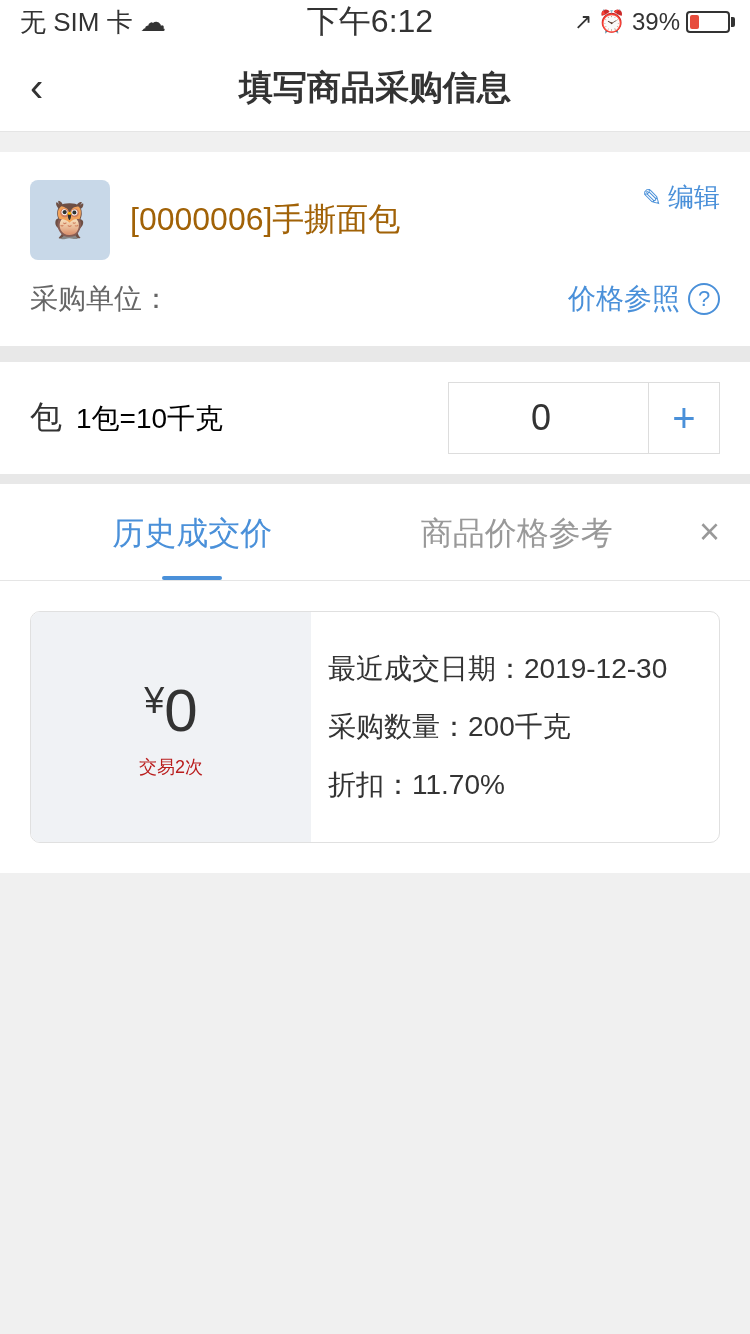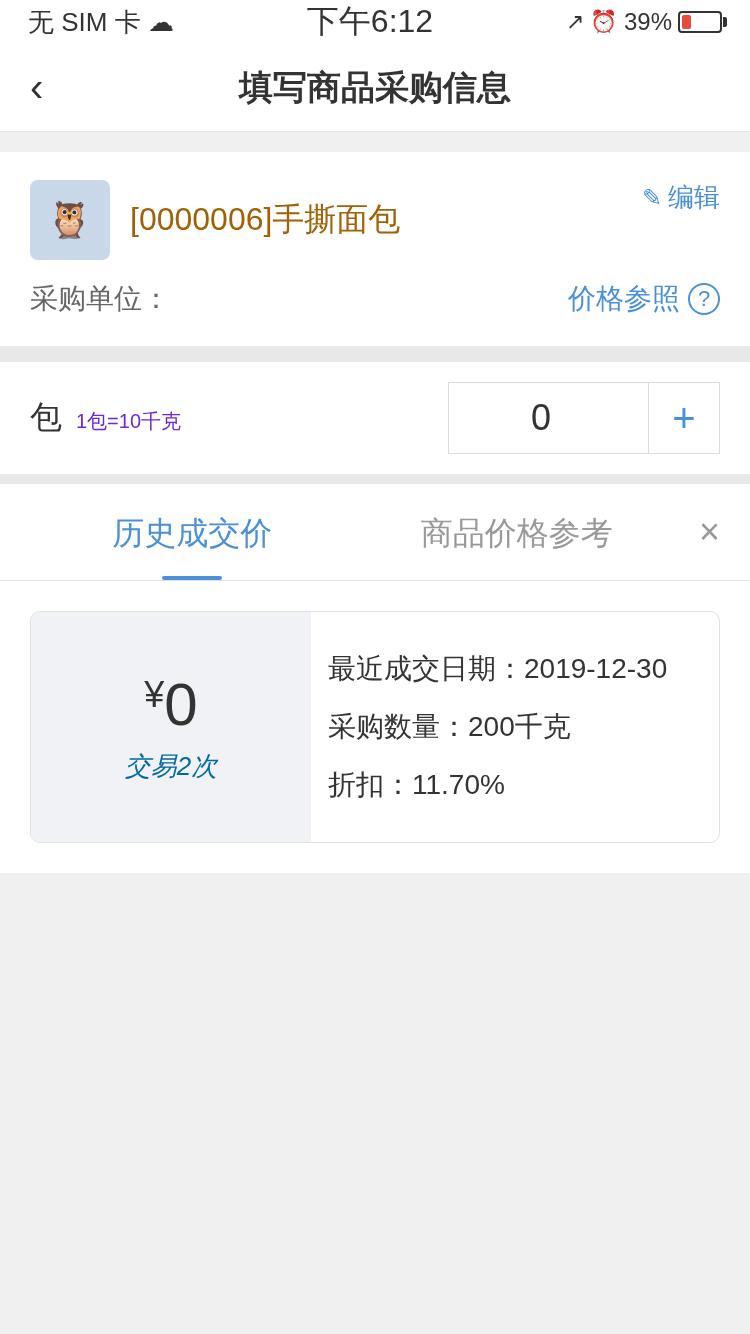--- a/index.html
+++ b/index.html
@@ -12,21 +12,21 @@
       color: #333;
     }
 
     
     .status-bar {
       height: 44px;
       background: #fff;
       display: flex;
       align-items: center;
       justify-content: space-between;
-      padding: 0 28px;
+      padding: 0 20px;
       font-size: 28px;
       font-weight: 500;
       gap: 28px;
     }
     .status-left { display: flex; align-items: center; gap: 8px; font-size: 26px; }
     .status-center { font-size: 32px; font-weight: 500; }
     .status-right { display: flex; align-items: center; gap: 6px; font-size: 24px; }
     .battery {
       width: 44px; height: 22px;
       border: 2px solid #333;
@@ -184,22 +184,22 @@
       display: flex;
       align-items: baseline;
       gap: 14px;
     }
     .qty-unit-box {
       font-size: 32px;
       color: #333;
       font-weight: 500;
     }
     .qty-conv {
-      font-size: 20px;
-      color: #6d28d9;
+      font-size: 28px;
+      color: #000000;
     }
     .qty-input-group {
       display: flex;
       align-items: center;
       gap: 0;
     }
     .qty-input {
       width: 200px;
       height: 72px;
       border: 1px solid #ddd;
@@ -289,24 +289,23 @@
       font-size: 60px;
       font-weight: 300;
       color: #333;
     }
     .price-currency {
       font-size: 36px;
       vertical-align: top;
       line-height: 1.4;
     }
     .price-trades {
-      font-size: 26px;
-      color: #0369a1;
+      font-size: 18px;
+      color: #b91c1c;
       margin-top: 10px;
-      font-style: italic;
     }
     .price-right-panel {
       flex: 1;
       padding: 36px 17px;
       display: flex;
       flex-direction: column;
       gap: 16px;
       justify-content: center;
     }
     .price-detail-row {

